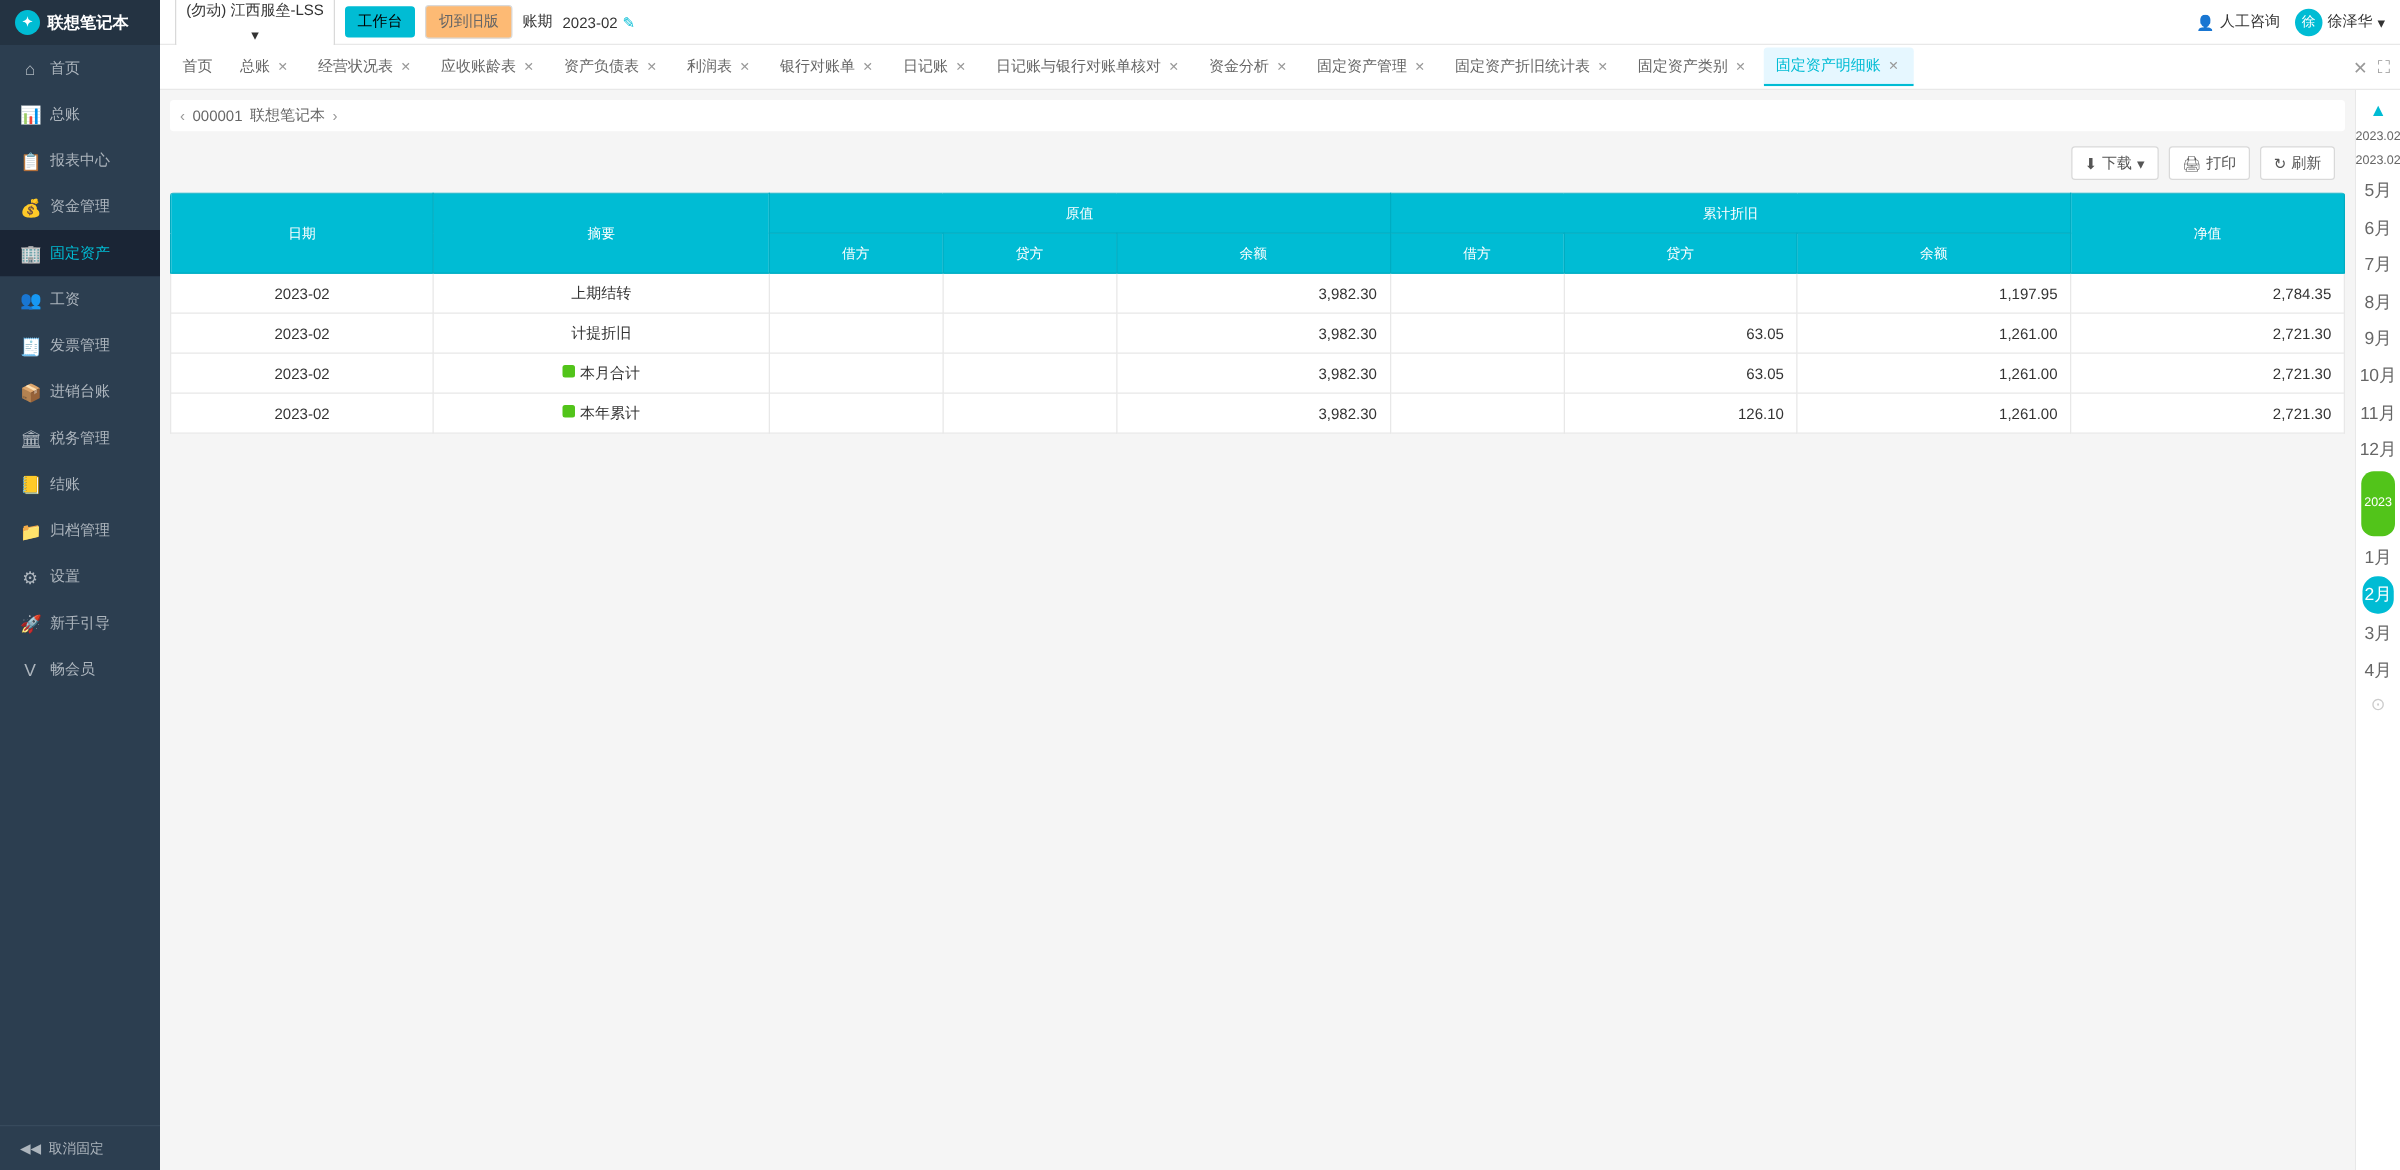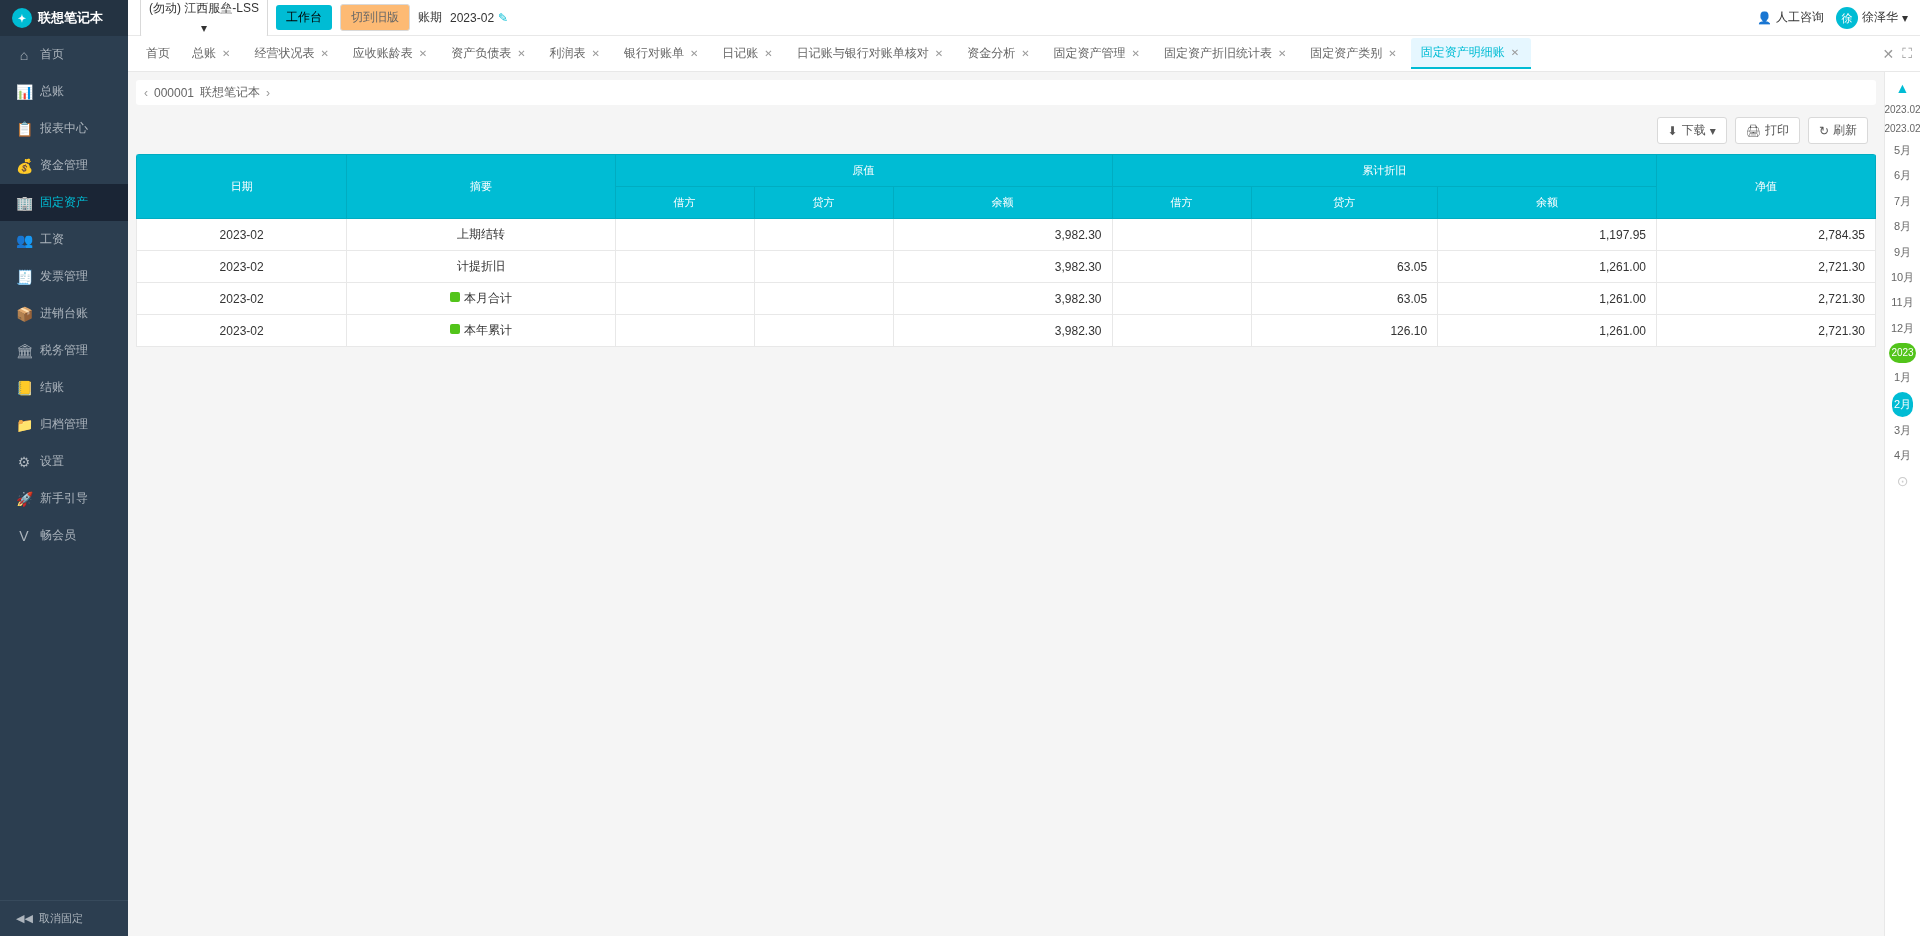--- a/index.html
+++ b/index.html
@@ -159,27 +159,27 @@
 
     
     .right-panel {
       width: 36px; background: #fff; border-left: 1px solid #e8e8e8;
       display: flex; flex-direction: column; align-items: center;
       padding-top: 4px; overflow-y: auto;
       flex-shrink: 0;
     }
     .right-panel-item {
       width: 100%; text-align: center; padding: 5px 2px;
-      font-size: 11px; color: #666; cursor: pointer; line-height: 1.4;
+      font-size: 14px; color: #666; cursor: pointer; line-height: 1.4;
     }
     .right-panel-item.active { background: #00bcd4; color: #fff; border-radius: 12px; margin: 1px 4px; width: calc(100% - 8px); }
     .right-panel-item.year-label {
       background: #52c41a; color: #fff;
       border-radius: 10px; margin: 2px 4px; width: calc(100% - 8px);
-      font-size: 10px; padding: 3px 2px;
+      font-size: 10px; padding: 19px 2px;
     }
     .right-panel-date { font-size: 10px; color: #666; padding: 4px 2px; text-align: center; }
     .right-panel-scroll-up { color: #00bcd4; cursor: pointer; font-size: 14px; padding: 4px; }
   </style>
 </head>
 <body>
 
 <div class="sidebar">
   <div class="sidebar-logo">
     <div class="sidebar-logo-icon">✦</div>

